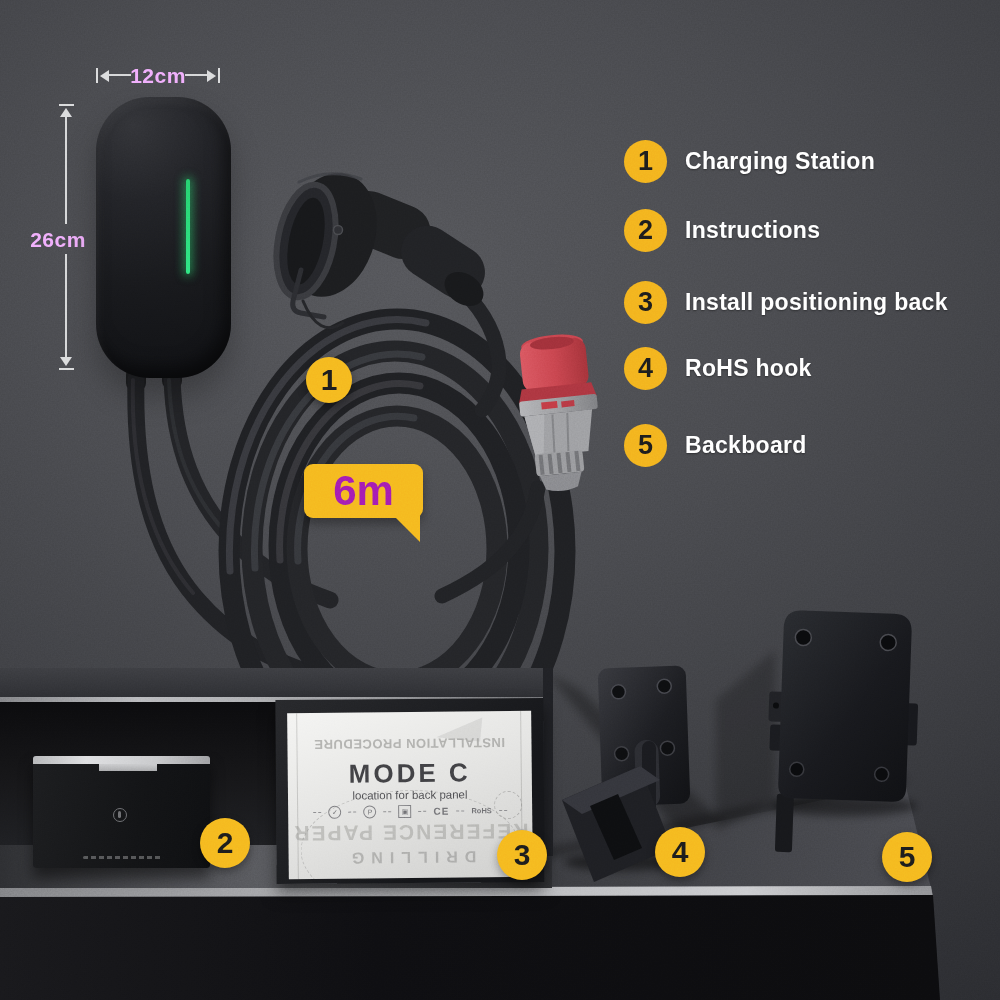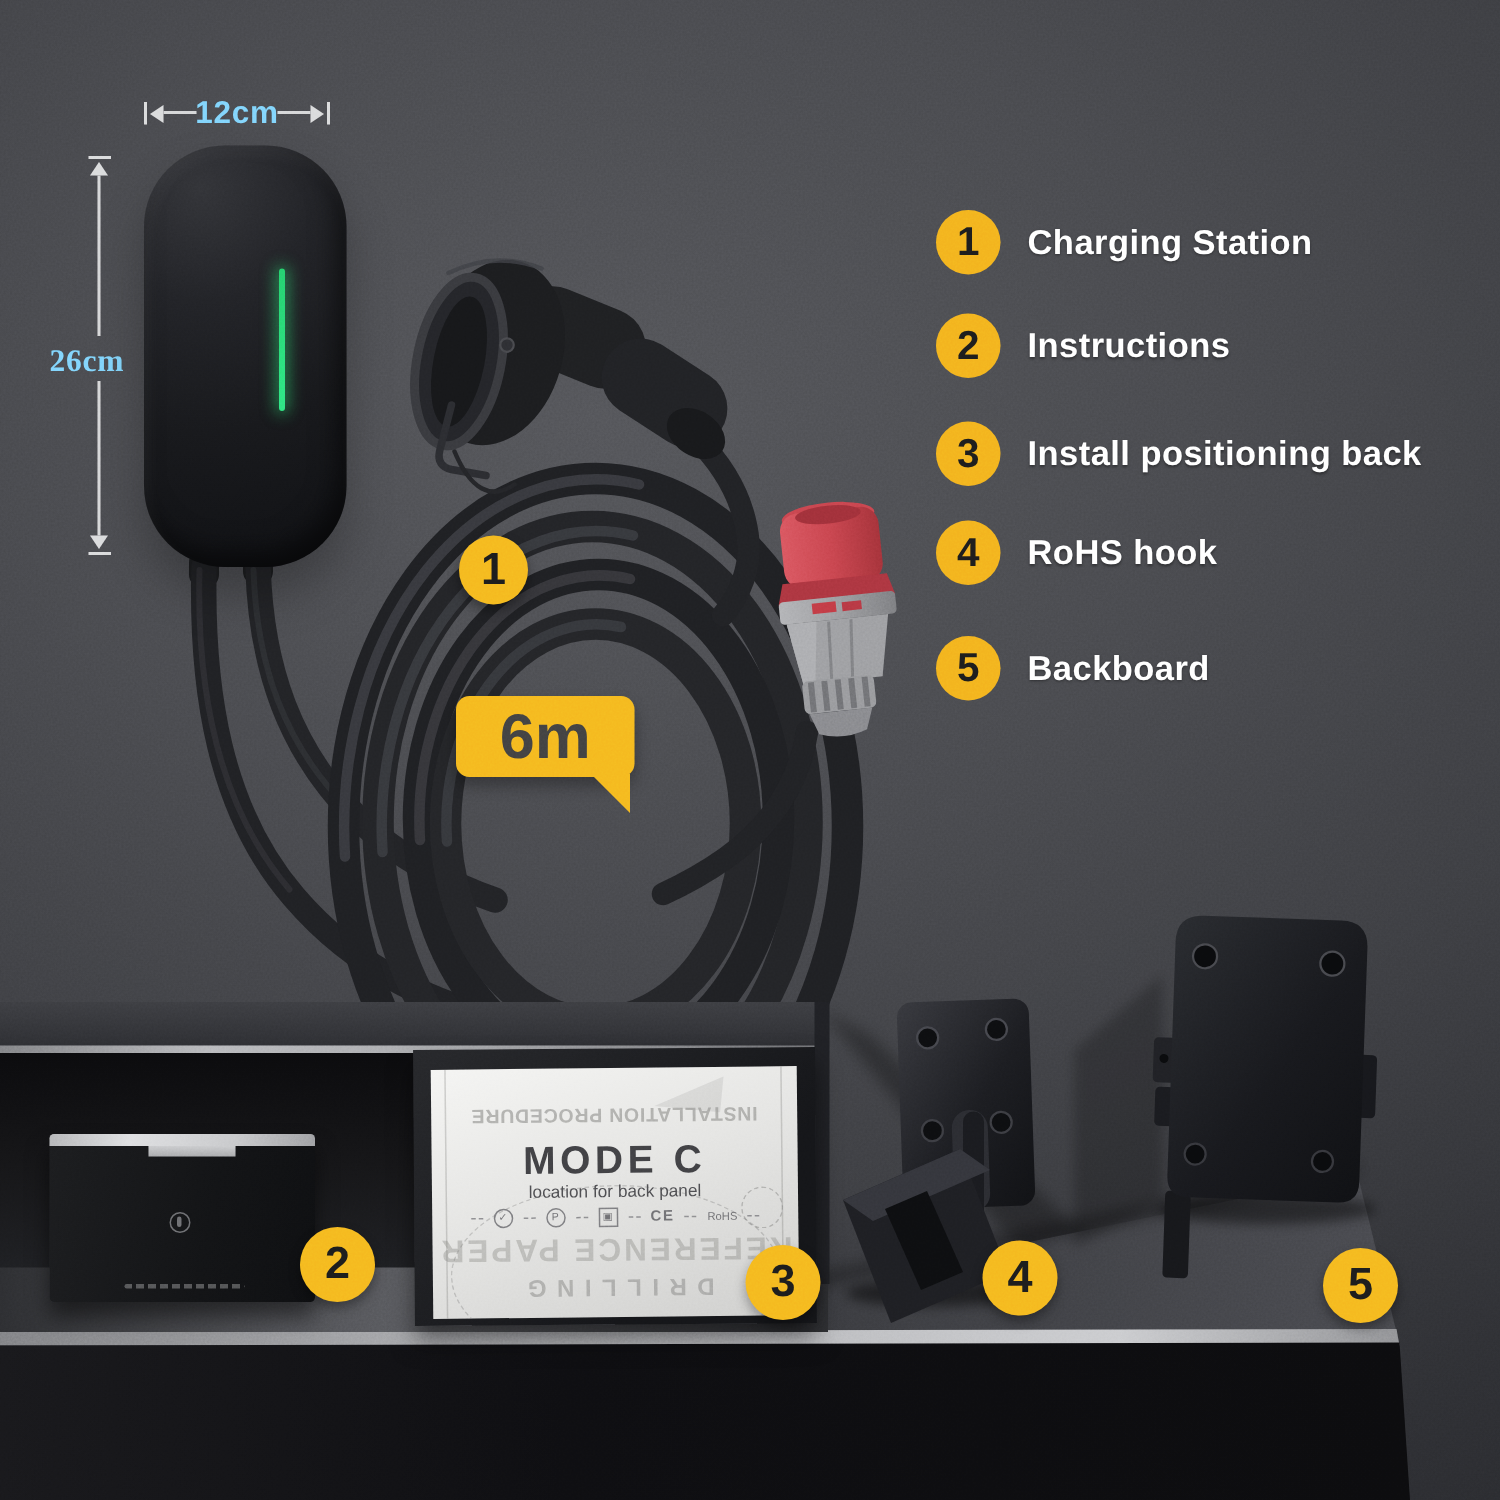--- a/index.html
+++ b/index.html
@@ -9,21 +9,21 @@
     -webkit-font-smoothing:antialiased;
   }
   .abs{position:absolute;}
   
   .wall{
     inset:0;
     background:radial-gradient(130% 100% at 40% 28%,
       #525357 0%, #47484c 30%, #3b3c40 55%, #2d2e32 78%, #242529 100%);
   }
   
-  .dim{color:#7dd3fc;font-weight:bold;}
+  .dim{color:#f0abfc;font-weight:bold;}
   .dim-bar-h{position:absolute;width:2px;height:15px;background:#d9dadb;}
   .dim-bar-v{position:absolute;width:15px;height:2px;background:#d9dadb;}
   .dim-line-h{position:absolute;height:2px;background:#d5d6d7;}
   .dim-line-v{position:absolute;width:2px;background:#d5d6d7;}
   .arrow-left{position:absolute;width:0;height:0;border:6px solid transparent;border-right:9px solid #d9dadb;border-left:0;}
   .arrow-right{position:absolute;width:0;height:0;border:6px solid transparent;border-left:9px solid #d9dadb;border-right:0;}
   .arrow-up{position:absolute;width:0;height:0;border:6px solid transparent;border-bottom:9px solid #d9dadb;border-top:0;}
   .arrow-down{position:absolute;width:0;height:0;border:6px solid transparent;border-top:9px solid #d9dadb;border-bottom:0;}
   .dim-label{position:absolute;font-size:21px;letter-spacing:.5px;text-align:center;}
   
@@ -76,34 +76,34 @@
   .ghost-drill{top:136px;font-size:16px;letter-spacing:7px;color:rgba(118,118,115,.45);}
   .paper-title{position:absolute;top:46px;left:0;right:0;text-align:center;
     font-size:26px;font-weight:bold;letter-spacing:3px;color:#3f3f42;}
   .paper-sub{position:absolute;top:77px;left:0;right:0;text-align:center;font-size:11.5px;color:#4b4b4e;}
   .cert-row{position:absolute;top:93px;left:0;right:0;display:flex;justify-content:center;align-items:center;gap:7px;
     color:#6d6d70;font-size:8px;}
   .cert-ic{display:inline-flex;align-items:center;justify-content:center;
     width:11px;height:11px;border:1px solid #7a7a7d;font-size:7px;line-height:1;}
   .cert-ic.round{border-radius:50%;}
   .cert-ce{font-size:10px;font-weight:bold;letter-spacing:1px;}
-  .cert-rohs{font-size:7.5px;font-weight:normal;}
+  .cert-rohs{font-size:7.5px;font-weight:bold;}
   .dash-sep{width:8px;height:0;border-top:1px dashed #8a8a8d;}
   .paper-arc{position:absolute;left:12px;top:78px;width:218px;height:118px;border:1px dashed rgba(110,110,108,.32);border-radius:50%;}
   .paper-circ{position:absolute;left:206px;top:80px;width:26px;height:26px;border:1px dashed rgba(110,110,108,.4);border-radius:50%;}
   .paper-tri{position:absolute;left:150px;top:4px;width:0;height:0;transform:rotate(6deg);
     border-left:44px solid transparent;border-bottom:24px solid rgba(150,150,148,.22);}
   
   .badge{position:absolute;border-radius:50%;display:flex;align-items:center;justify-content:center;
     background:#f5b71e;color:#1c1c1c;font-weight:bold;z-index:30;}
   .badge.scene{width:50px;height:50px;font-size:30px;box-shadow:0 4px 8px rgba(0,0,0,.35);}
   .bubble{
     left:304px;top:464px;width:119px;height:54px;border-radius:9px;background:#f5b71e;z-index:30;
     display:flex;align-items:center;justify-content:center;
-    color:#404040;font-size:42px;font-weight:bold;box-shadow:0 6px 10px rgba(0,0,0,.3);}
+    color:#a21caf;font-size:42px;font-weight:bold;box-shadow:0 6px 10px rgba(0,0,0,.3);}
   .bubble-tail{position:absolute;left:90px;top:52px;width:26px;height:26px;background:#f5b71e;
     clip-path:polygon(0 0,100% 0,100% 100%);}
   
   .legend-row{position:absolute;left:624px;display:flex;align-items:center;gap:18px;z-index:25;}
   .legend-badge{width:43px;height:43px;border-radius:50%;background:#f3b11d;color:#1c1c1c;
     display:flex;align-items:center;justify-content:center;font-size:27px;font-weight:bold;flex:0 0 auto;}
   .legend-label{color:#ffffff;font-size:23px;font-weight:bold;letter-spacing:.3px;white-space:nowrap;
     text-shadow:0 1px 2px rgba(0,0,0,.4);}
   
   .noise{position:absolute;inset:0;mix-blend-mode:overlay;opacity:.45;pointer-events:none;z-index:40;}
@@ -125,21 +125,21 @@
     <div class="dim-label" style="left:34px;top:-4px;width:56px;">12cm</div>
   </div>
 
   <div class="abs dim" style="left:59px;top:104px;width:15px;height:266px;">
     <div class="dim-bar-v" style="left:0;top:0;"></div>
     <div class="dim-bar-v" style="left:0;top:264px;"></div>
     <div class="arrow-up" style="left:1px;top:4px;"></div>
     <div class="arrow-down" style="left:1px;top:253px;"></div>
     <div class="dim-line-v" style="left:6px;top:13px;height:107px;"></div>
     <div class="dim-line-v" style="left:6px;top:150px;height:103px;"></div>
-    <div class="dim-label" style="left:-48px;top:124px;width:94px;font-family:Liberation Serif, serif;">26cm</div>
+    <div class="dim-label" style="left:-48px;top:124px;width:94px;">26cm</div>
   </div>
 
   <svg class="abs scene-svg" viewBox="0 0 1000 1000">
     <defs>
       <linearGradient id="redGrad" x1="0" y1="0" x2="1" y2="0">
         <stop offset="0" stop-color="#d8545d"></stop>
           <stop offset=".5" stop-color="#c7434c"></stop>
           <stop offset="1" stop-color="#a23138"></stop>
       </linearGradient>
       <linearGradient id="grayGrad" x1="0" y1="0" x2="1" y2="0">

